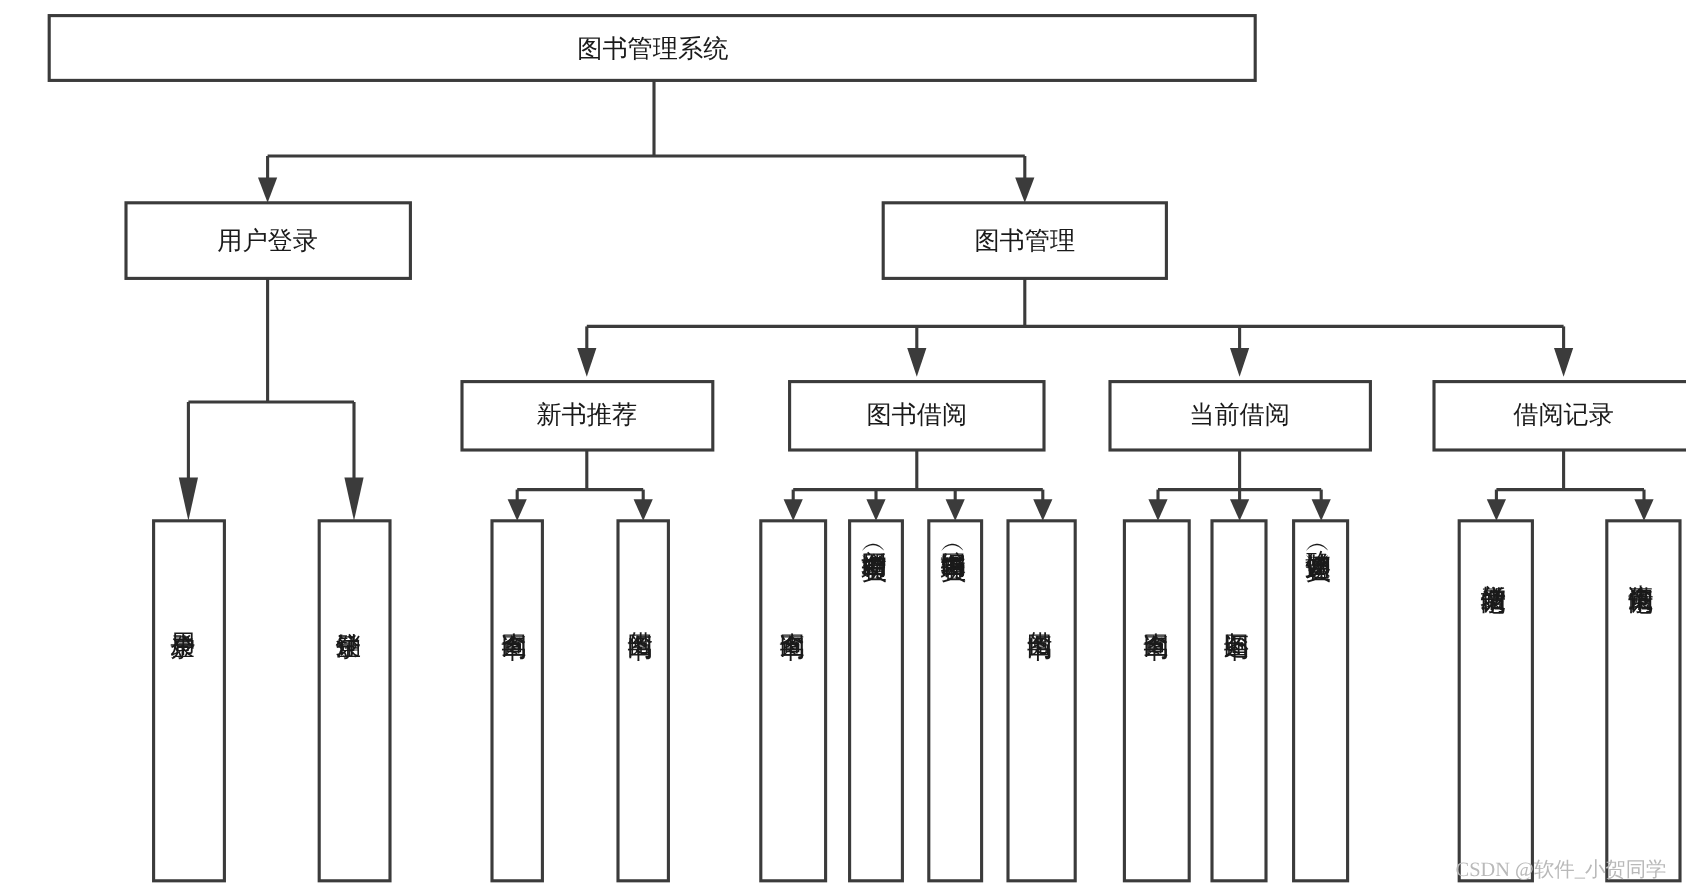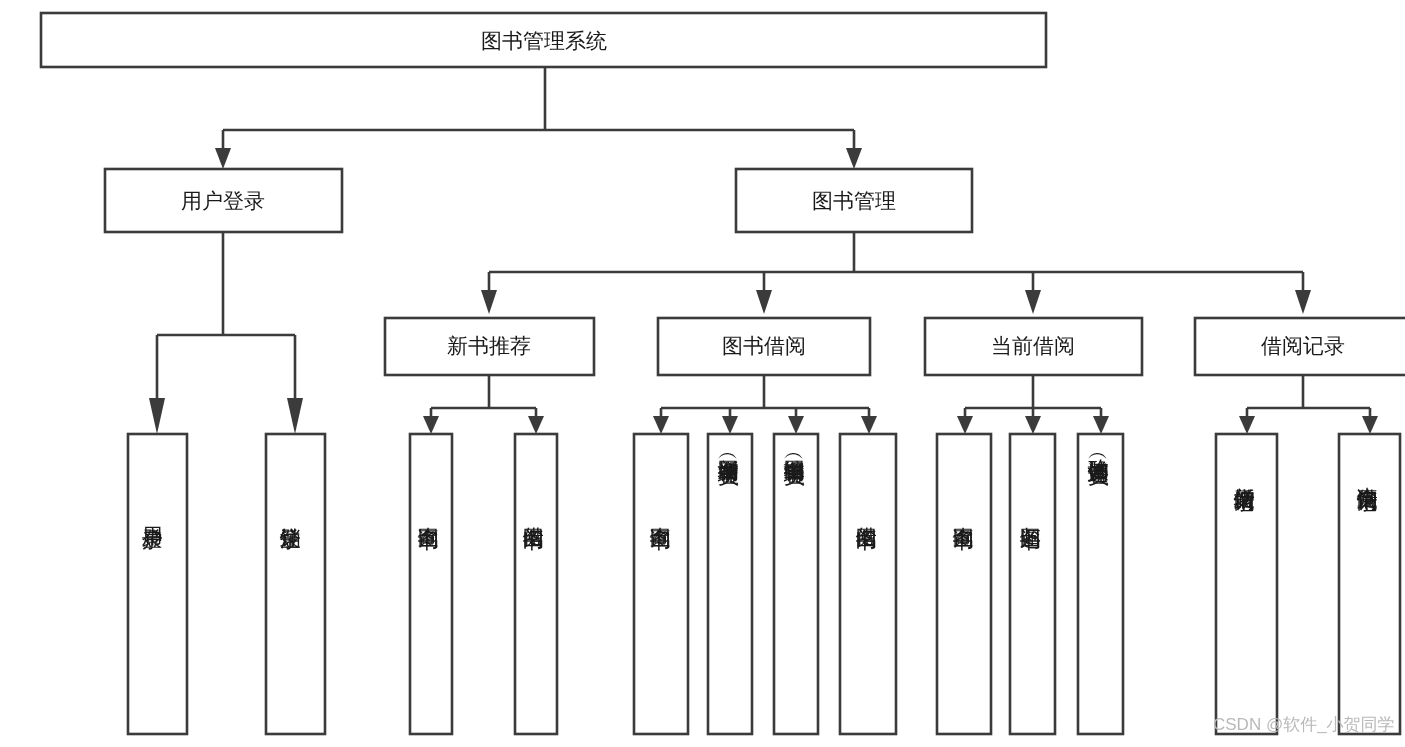--- a/index.html
+++ b/index.html
@@ -57,21 +57,21 @@
     font-family: "DejaVu Sans", "Liberation Sans", sans-serif;
     font-size: 21px;
     line-height: 1.16;
     color: #1a1a1a;
     letter-spacing: 1px;
     white-space: nowrap;
     pointer-events: none;
   }
   .watermark {
     position: absolute;
-    font-family: Liberation Sans, sans-serif;
+    font-family: Liberation Serif, serif;
     font-size: 17px;
     color: #b9b9b9;
     white-space: nowrap;
     left: 1189px;
     top: 713px;
   }
 </style>
 </head>
 <body>
 

